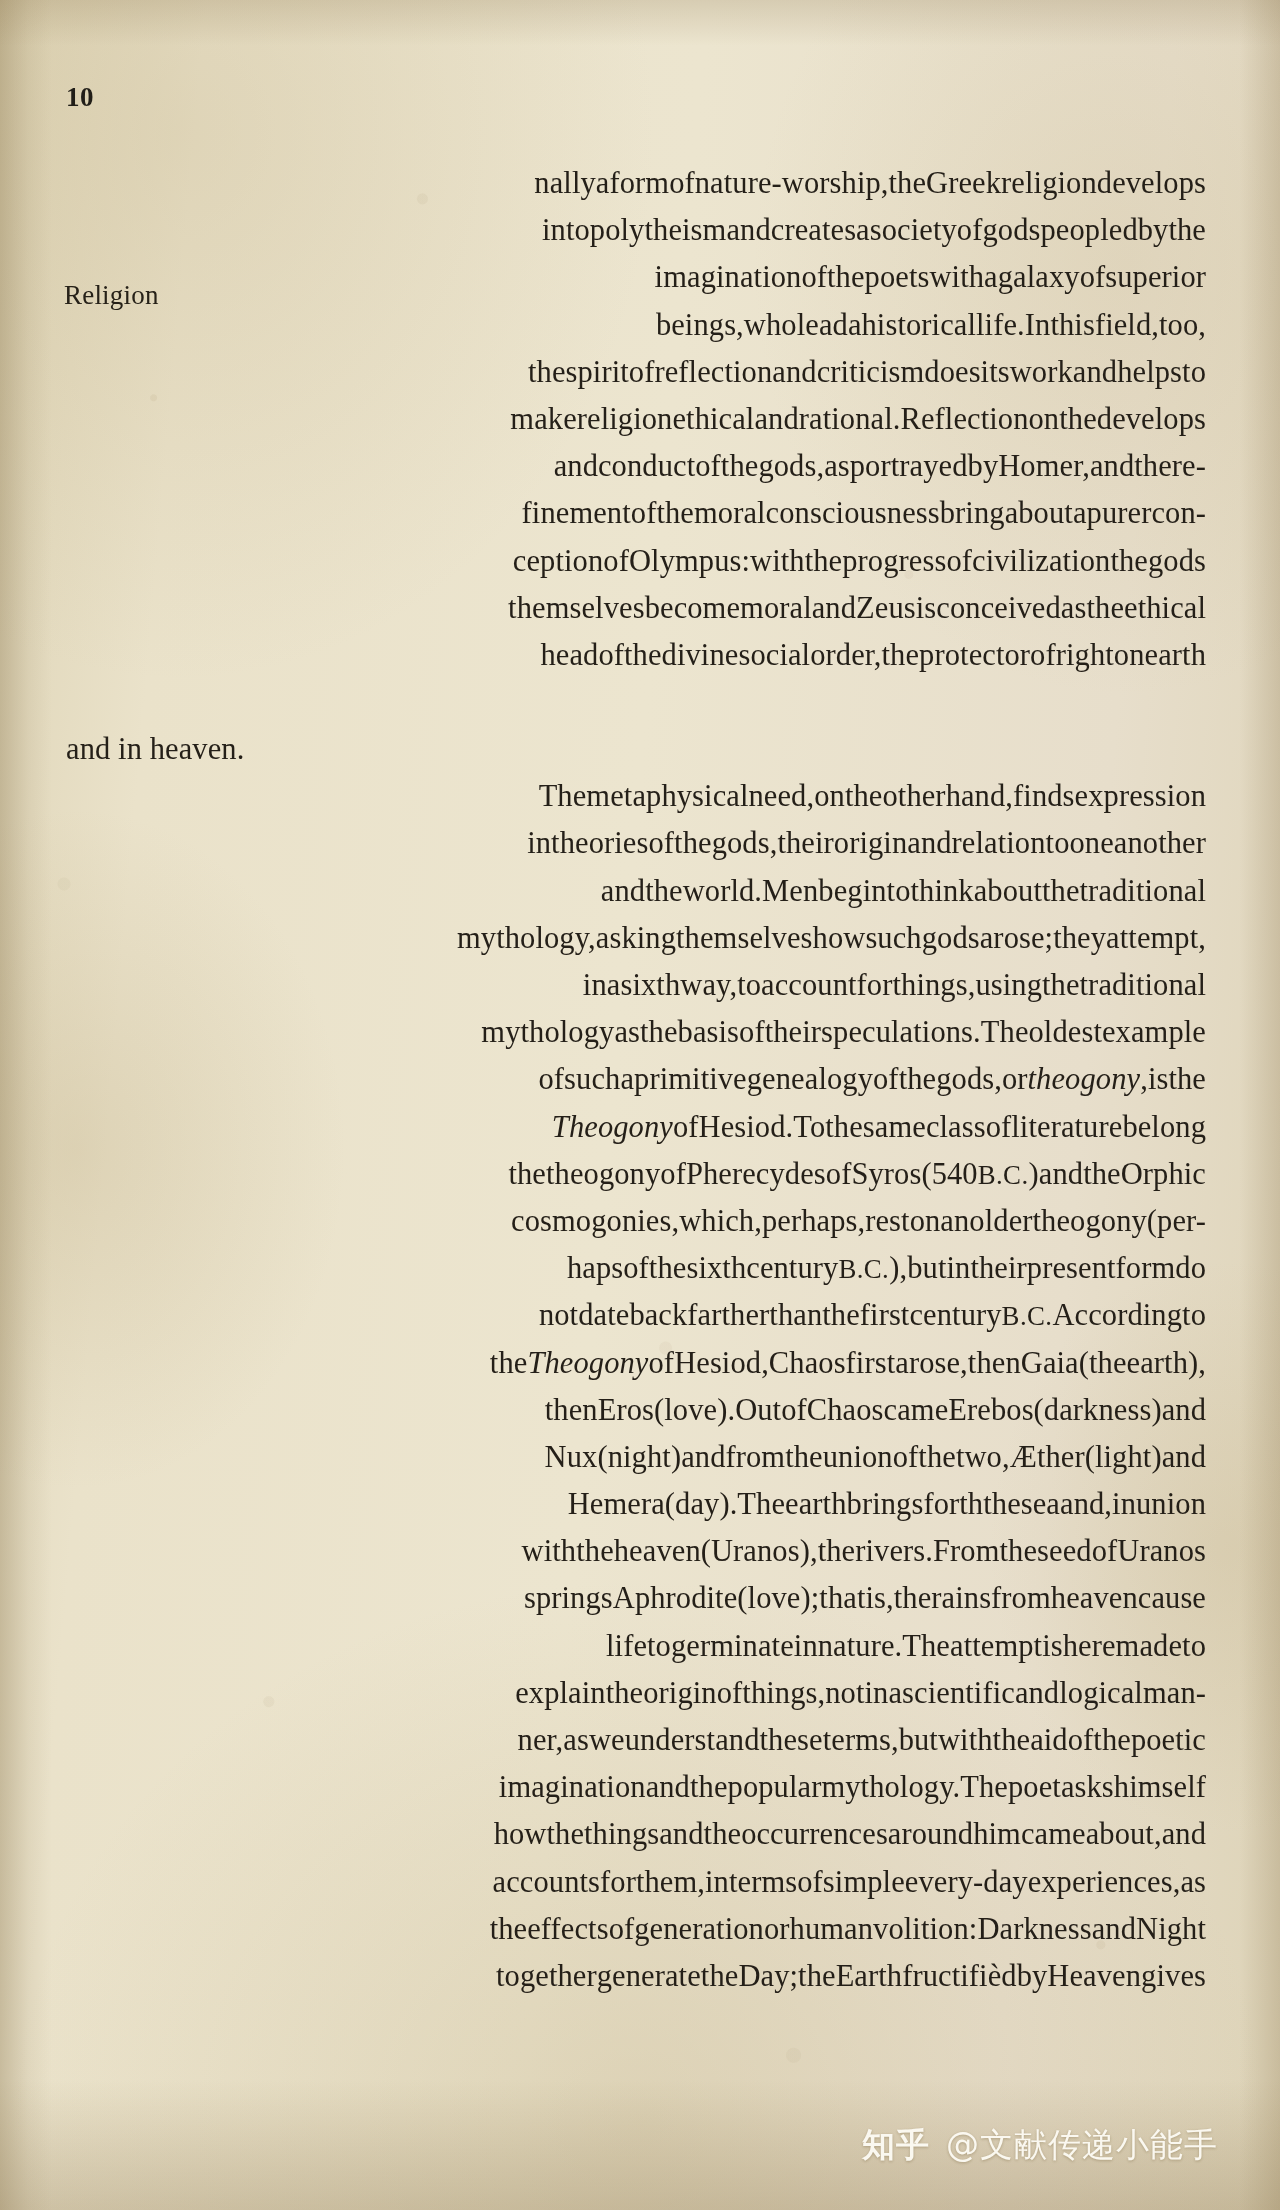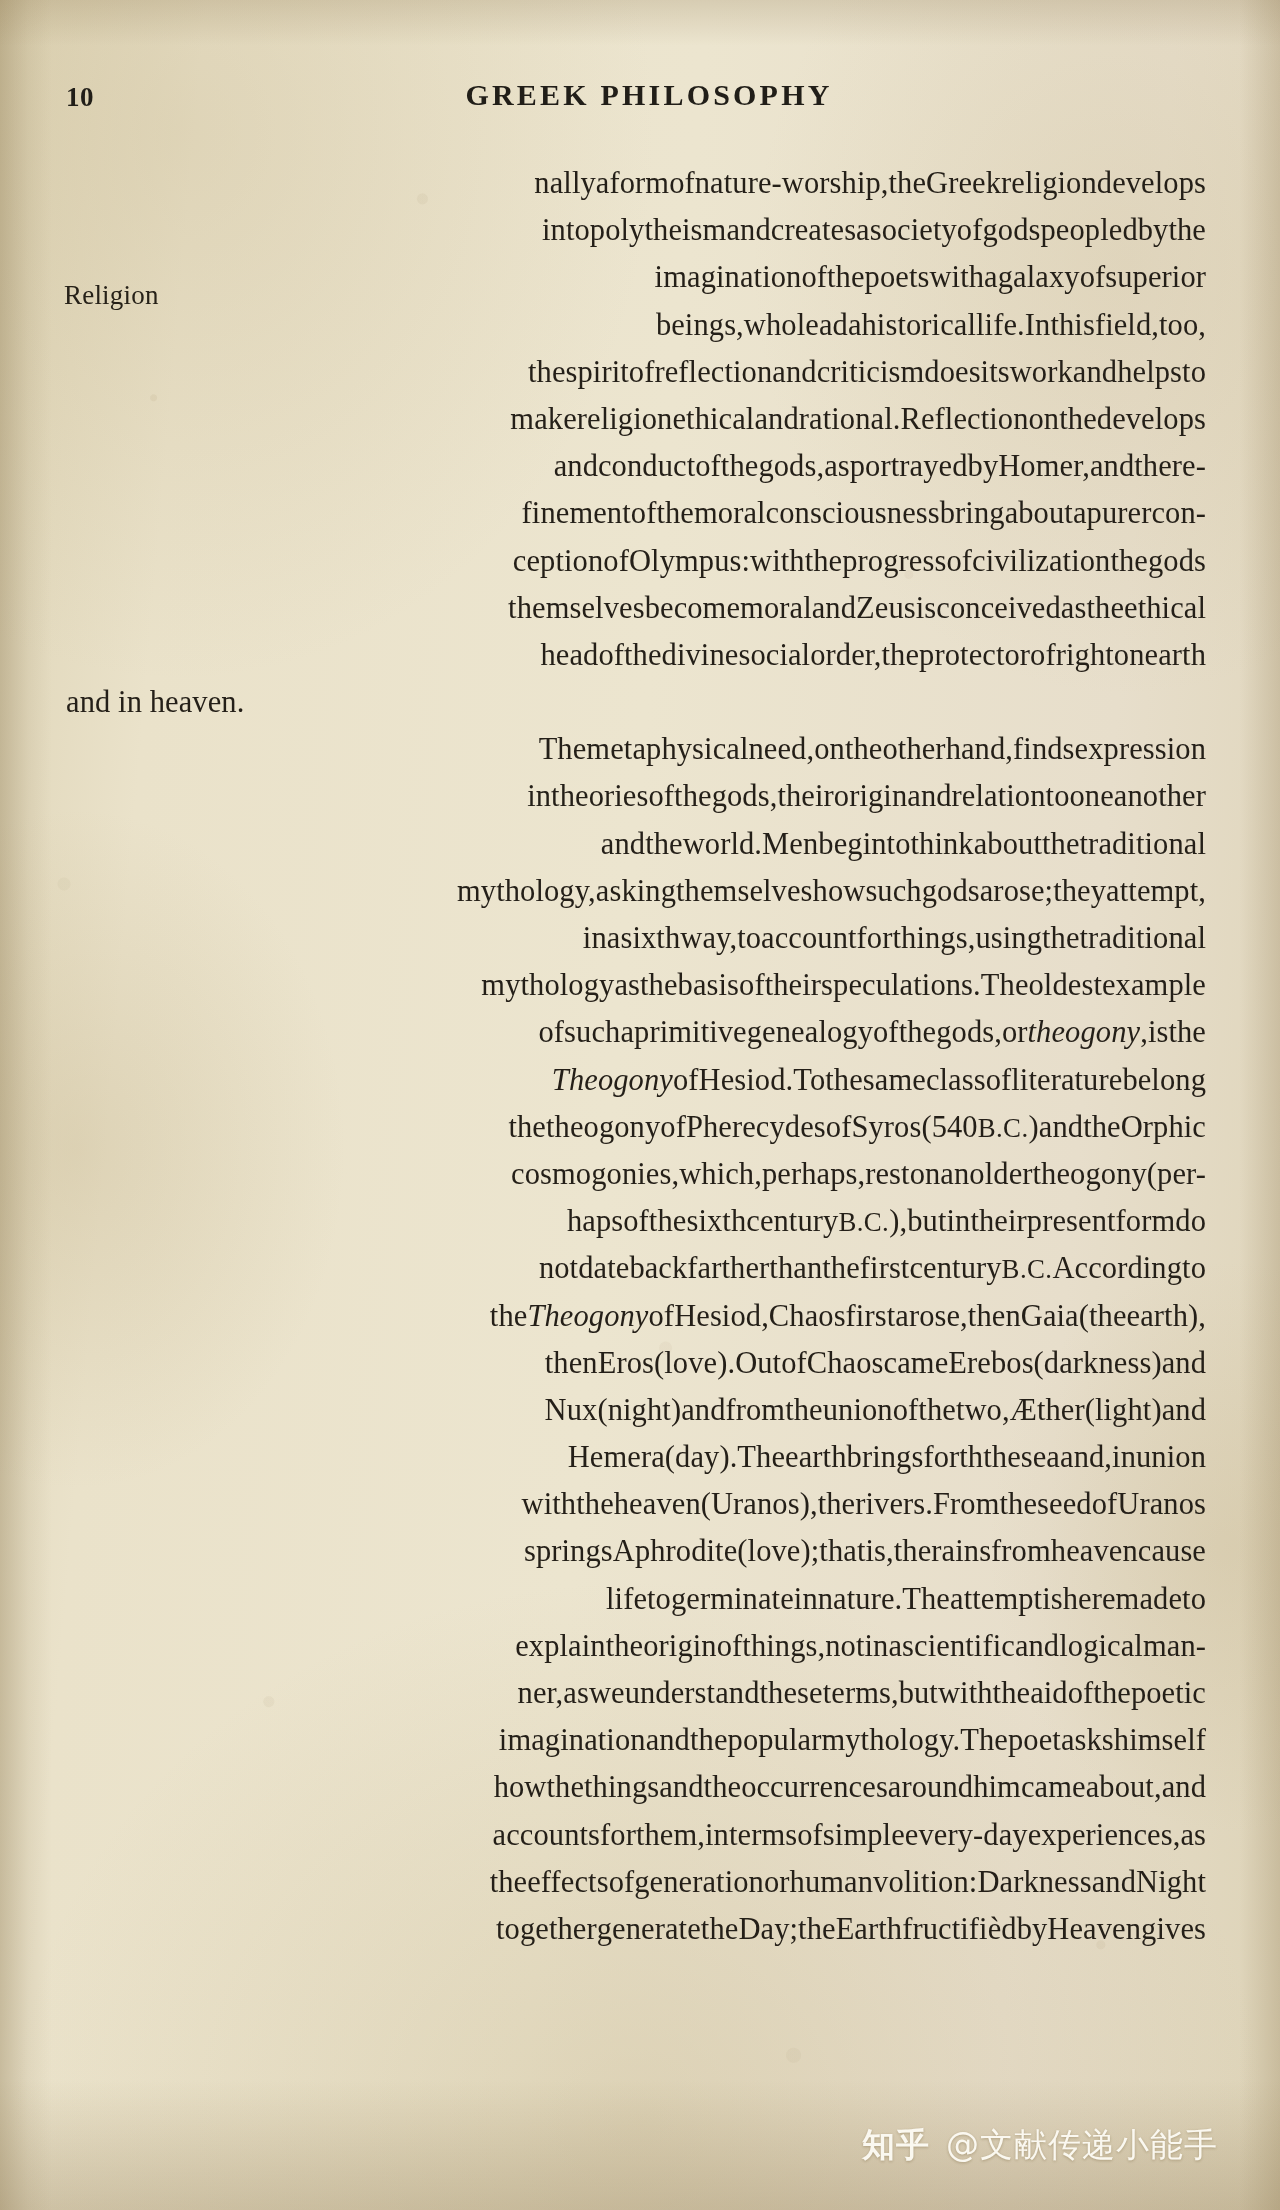--- a/index.html
+++ b/index.html
@@ -123,21 +123,21 @@
 
   
   .just {
     display: flex;
     justify-content: flex-end;
     width: 1140px;
   }
   .just > span { display: inline-block; }
 
   
-  .flush { display: block; }
+  .flush { display: block; margin-top: 47px; }
 
   
   .ra { width: 1140px; padding-left: 212px; box-sizing: border-box; }
 
   .ital { font-style: italic; }
   .sc {
     font-variant: small-caps;
     font-size: 0.88em;
     letter-spacing: 0.4px;
   }
@@ -181,21 +181,20 @@
 <div id="page">
 
   <div id="gutter"></div>
   <div id="edge-right"></div>
   <div id="edge-top"></div>
   <div id="edge-bottom"></div>
   <div id="grain"></div>
 
   <div id="running-head">
     <div id="folio">10</div>
-    <div id="head-title">GREEK PHILOSOPHY</div>
   </div>
 
   <div id="sidenote">
     <span>Religion</span>
   </div>
 
   <div id="textblock">
       <div class="line just" id="p1l1">
         <span>nally</span>
         <span>a</span>

